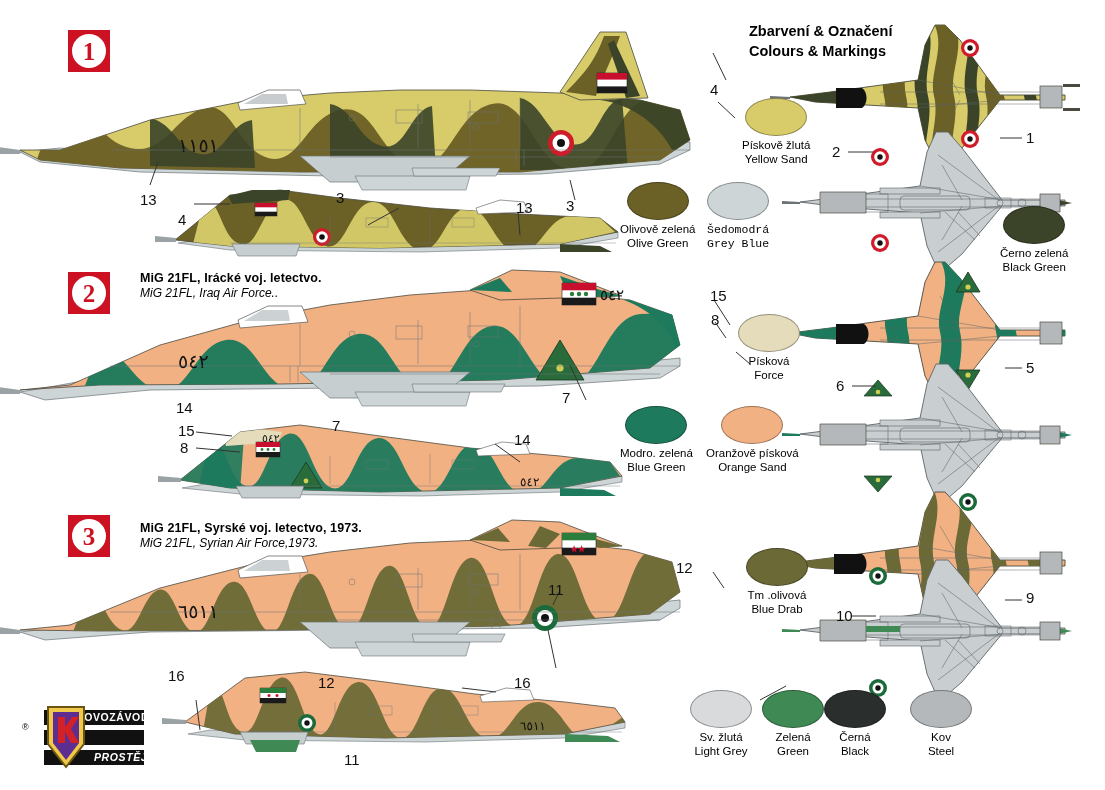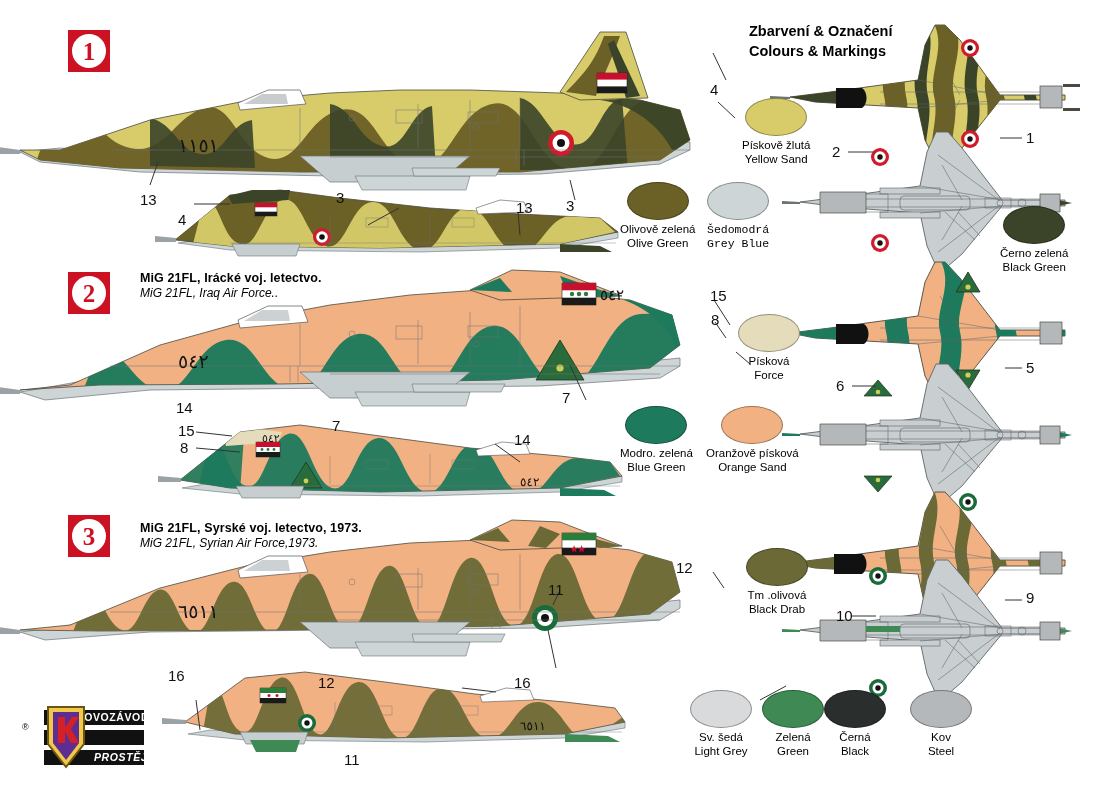--- a/index.html
+++ b/index.html
@@ -638,26 +638,26 @@
 </div>
 <div class="sw" style="left:706px;top:406px;">
   <div class="chip" style="background:#f2b183"></div>
   <div class="lbl"><span>Oranžově písková</span><br>
                    <span>Orange Sand</span></div>
 </div>
 
 <div class="sw" style="left:722px;top:548px;margin-left:24px;">
   <div class="chip" style="background:#6b6a36"></div>
   <div class="lbl"><span>Tm .olivová</span><br>
-                   <span>Black Drab</span></div>
+                   <span>Blue Drab</span></div>
 </div>
 
 <div class="sw" style="left:690px;top:690px;">
   <div class="chip" style="background:#d8dadb"></div>
-  <div class="lbl"><span>Sv. šedá</span><br>
+  <div class="lbl"><span>Sv. žlutá</span><br>
                    <span>Light Grey</span></div>
 </div>
 <div class="sw" style="left:762px;top:690px;">
   <div class="chip" style="background:#3f8a54"></div>
   <div class="lbl"><span>Zelená</span><br>
                    <span>Green</span></div>
 </div>
 <div class="sw" style="left:824px;top:690px;">
   <div class="chip" style="background:#2a2e2c"></div>
   <div class="lbl"><span>Černá</span><br>

